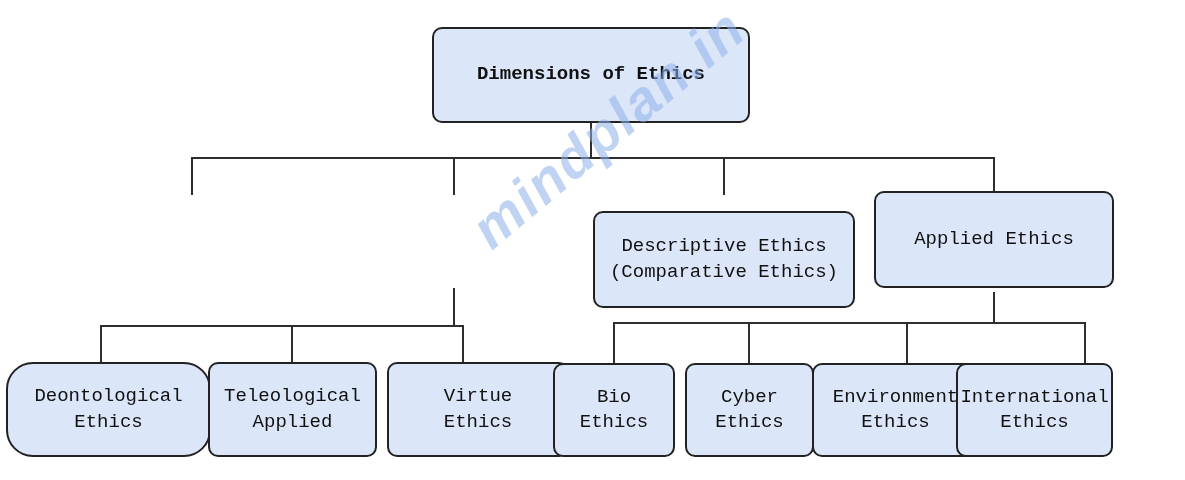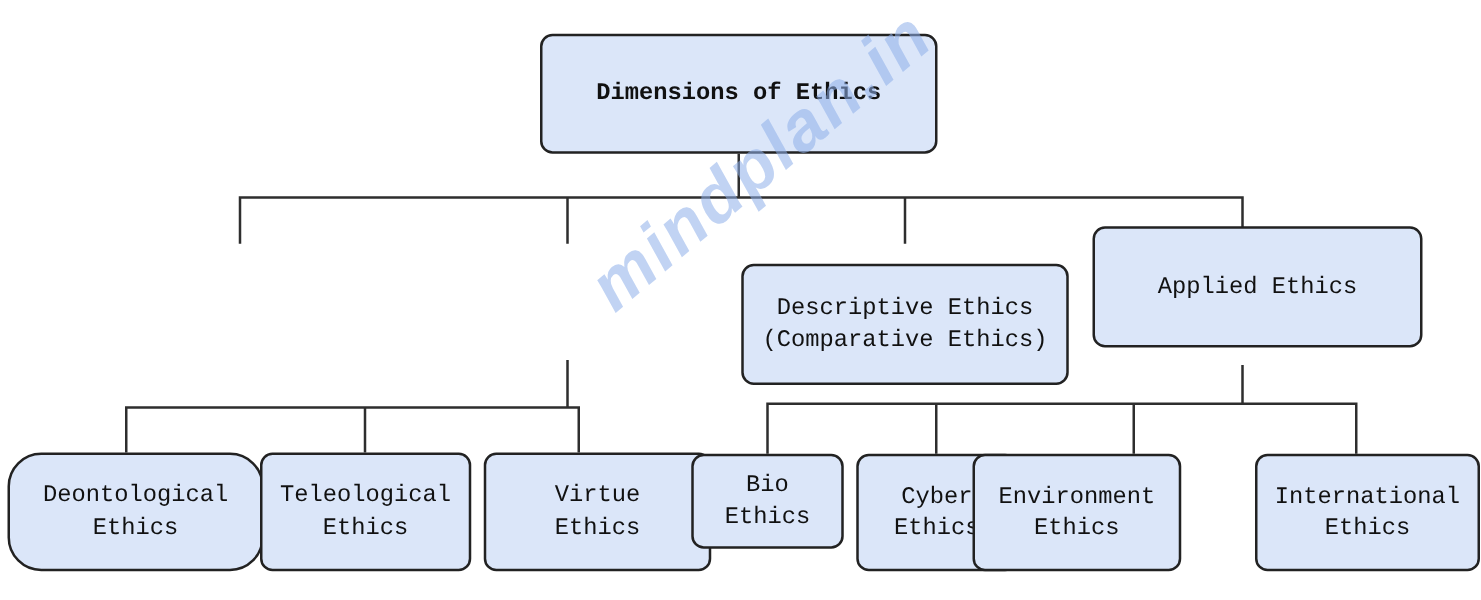--- a/index.html
+++ b/index.html
@@ -65,33 +65,33 @@
   <svg id="connectors" viewBox="0 0 1185 480" xmlns="http://www.w3.org/2000/svg">
     <path d="M591 123 V158 M192 195 V158 H994 V195 M454 158 V195 M724 158 V195"></path>
     <path d="M454 288 V326 M101 362 V326 H463 V362 M292 326 V362"></path>
     <path d="M994 292 V323 M614 363 V323 H1085 V363 M749 323 V363 M907 323 V363"></path>
   </svg>
 
   <div class="node root" style="left:432px; top:27px;  width:318px; height:96px;">Dimensions of Ethics</div>
 
   <div class="node" style="left:593px; top:195px; width:262px; height:97px;margin-top:16px;">Descriptive Ethics
 (Comparative Ethics)</div>
-  <div class="node" style="left:874px; top:181px; width:264px; height:97px;">Applied Ethics</div>
+  <div class="node" style="left:874px; top:191px; width:240px; height:97px;">Applied Ethics</div>
 
   <div class="node" style="left:6px;   top:362px; width:205px; height:95px;border-radius:27px;">Deontological
 Ethics</div>
   <div class="node" style="left:208px; top:362px; width:169px; height:95px;">Teleological
-Ethics</div>
+Applied</div>
   <div class="node" style="left:387px; top:362px; width:182px; height:95px;">Virtue
 Ethics</div>
 
-  <div class="node" style="left:553px; top:363px; width:122px; height:76px;">Bio
+  <div class="node" style="left:553px; top:363px; width:122px; height:94px;">Bio
 Ethics</div>
   <div class="node" style="left:685px; top:363px; width:129px; height:94px;">Cyber
 Ethics</div>
-  <div class="node" style="left:778px; top:363px; width:167px; height:94px;">Environment
+  <div class="node" style="left:812px; top:363px; width:167px; height:94px;">Environment
 Ethics</div>
-  <div class="node" style="left:1004px; top:363px; width:180px; height:94px;">International
+  <div class="node" style="left:956px; top:363px; width:157px; height:94px;">International
 Ethics</div>
 
   <div id="watermark">mindplan.in</div>
 
 </div>
 
 </body></html>

